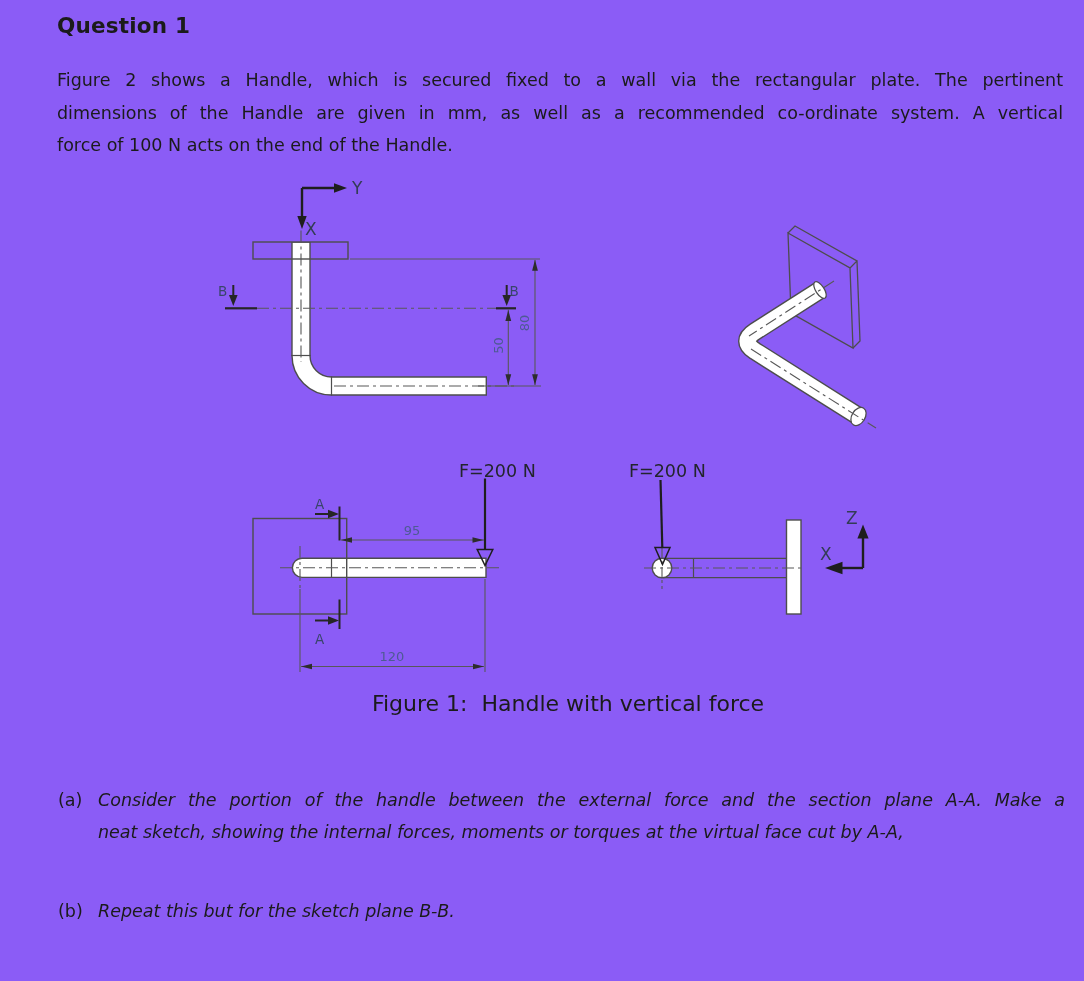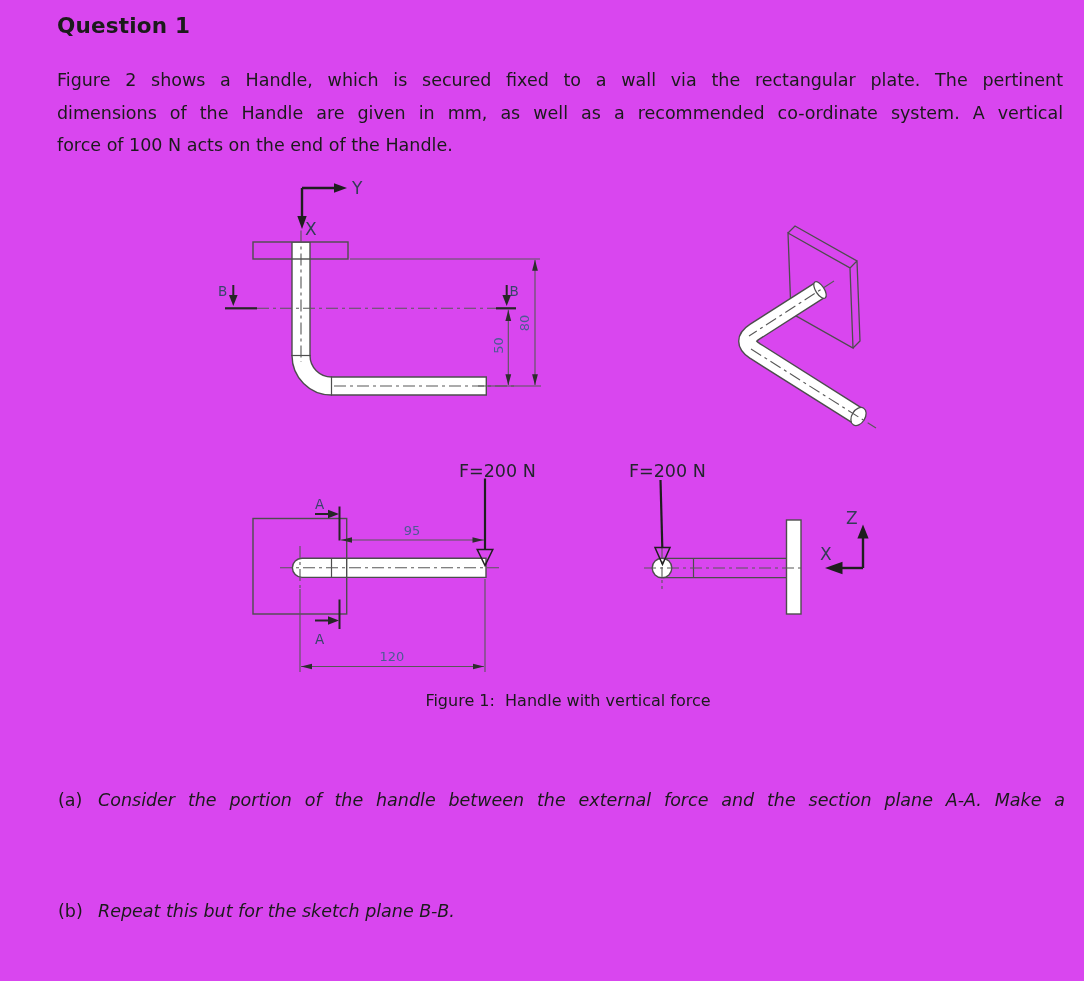--- a/index.html
+++ b/index.html
@@ -1,25 +1,25 @@
 <!DOCTYPE html>
 <html><head>
 <meta charset="utf-8">
 <style>
   html,body { margin:0; padding:0; background:#ffffff; }
   .page {
-    position:relative; width:1084px; height:981px; background:#d946ef;
+    position:relative; width:1084px; height:981px; background:#8b5cf6;
     font-family:"DejaVu Sans","Liberation Sans",sans-serif; color:#1b1b1b;
     overflow:hidden;
   }
   .title { position:absolute; left:57px; top:13px; font-size:21.5px; font-weight:bold; letter-spacing:.2px; }
   .intro { position:absolute; left:57px; top:64px; width:1006px; font-size:17.5px; line-height:32.5px; }
   .jline { text-align:justify; text-align-last:justify; }
   .figure-svg { position:absolute; left:0; top:163px; }
-  .caption { position:absolute; left:52px; top:691px; width:1032px; text-align:center; font-size:16px; white-space:pre; }
+  .caption { position:absolute; left:52px; top:691px; width:1032px; text-align:center; font-size:22px; white-space:pre; }
   .item { position:absolute; left:57px; width:1008px; font-size:17.5px; line-height:31.5px; }
   .item .label { position:absolute; left:1px; top:0; }
   .item .body  { margin-left:41px;font-style:italic; }
   #item-a { top:785px; }
   #item-b { top:896px; }
   svg text { font-family:"DejaVu Sans","Liberation Sans",sans-serif; }
 </style>
 </head>
 <body>
 
@@ -143,20 +143,21 @@
       <text x="820" y="560" font-size="17" fill="#333c55">X</text>
     </g>
   </svg>
 
   <div class="caption">Figure 1:  Handle with vertical force</div>
 
   <div class="item" id="item-a">
     <span class="label">(a)</span>
     <div class="body">
       <div class="jline">Consider the portion of the handle between the external force and the section plane A-A. Make a</div>
+      <div>neat sketch, showing the internal forces, moments or torques at the virtual face cut by A-A,</div>
     </div>
   </div>
 
   <div class="item" id="item-b">
     <span class="label">(b)</span>
     <div class="body">
       <div>Repeat this but for the sketch plane B-B.</div>
     </div>
   </div>
 

